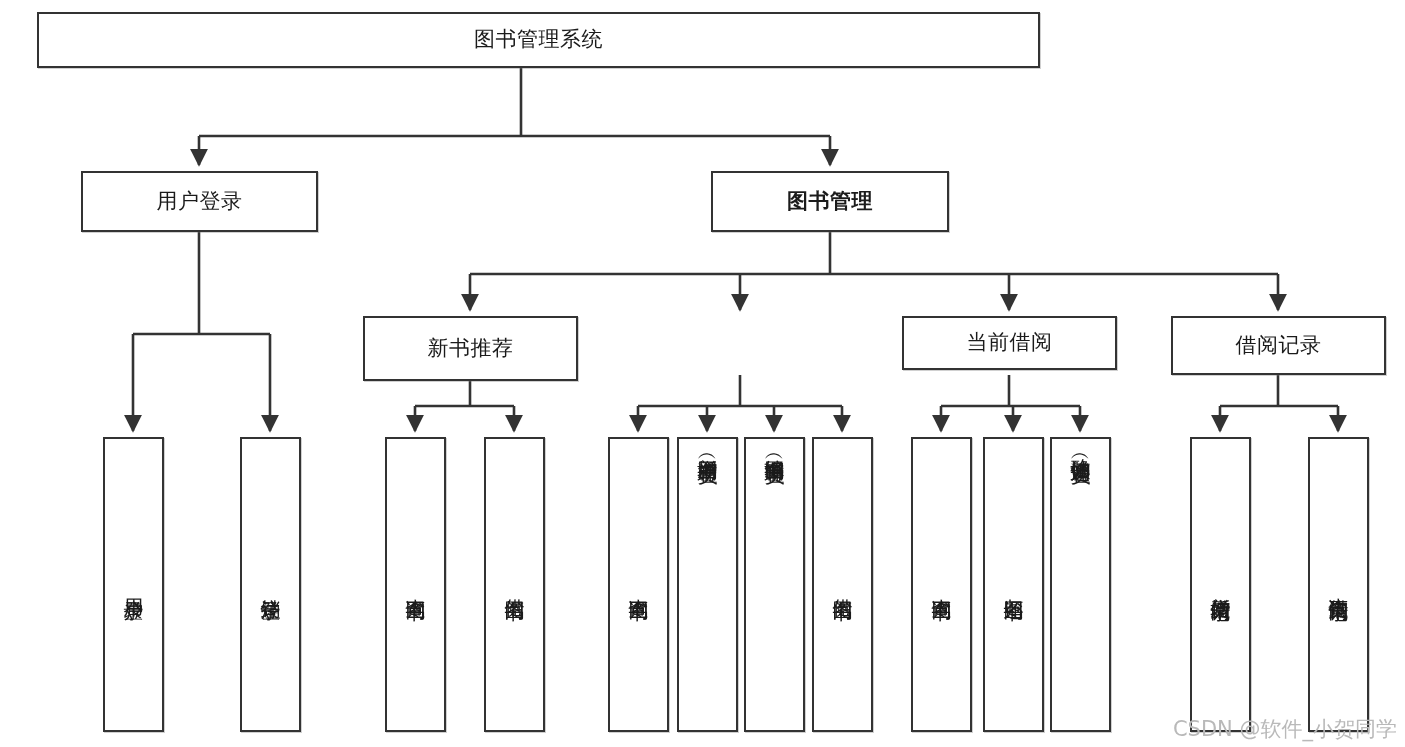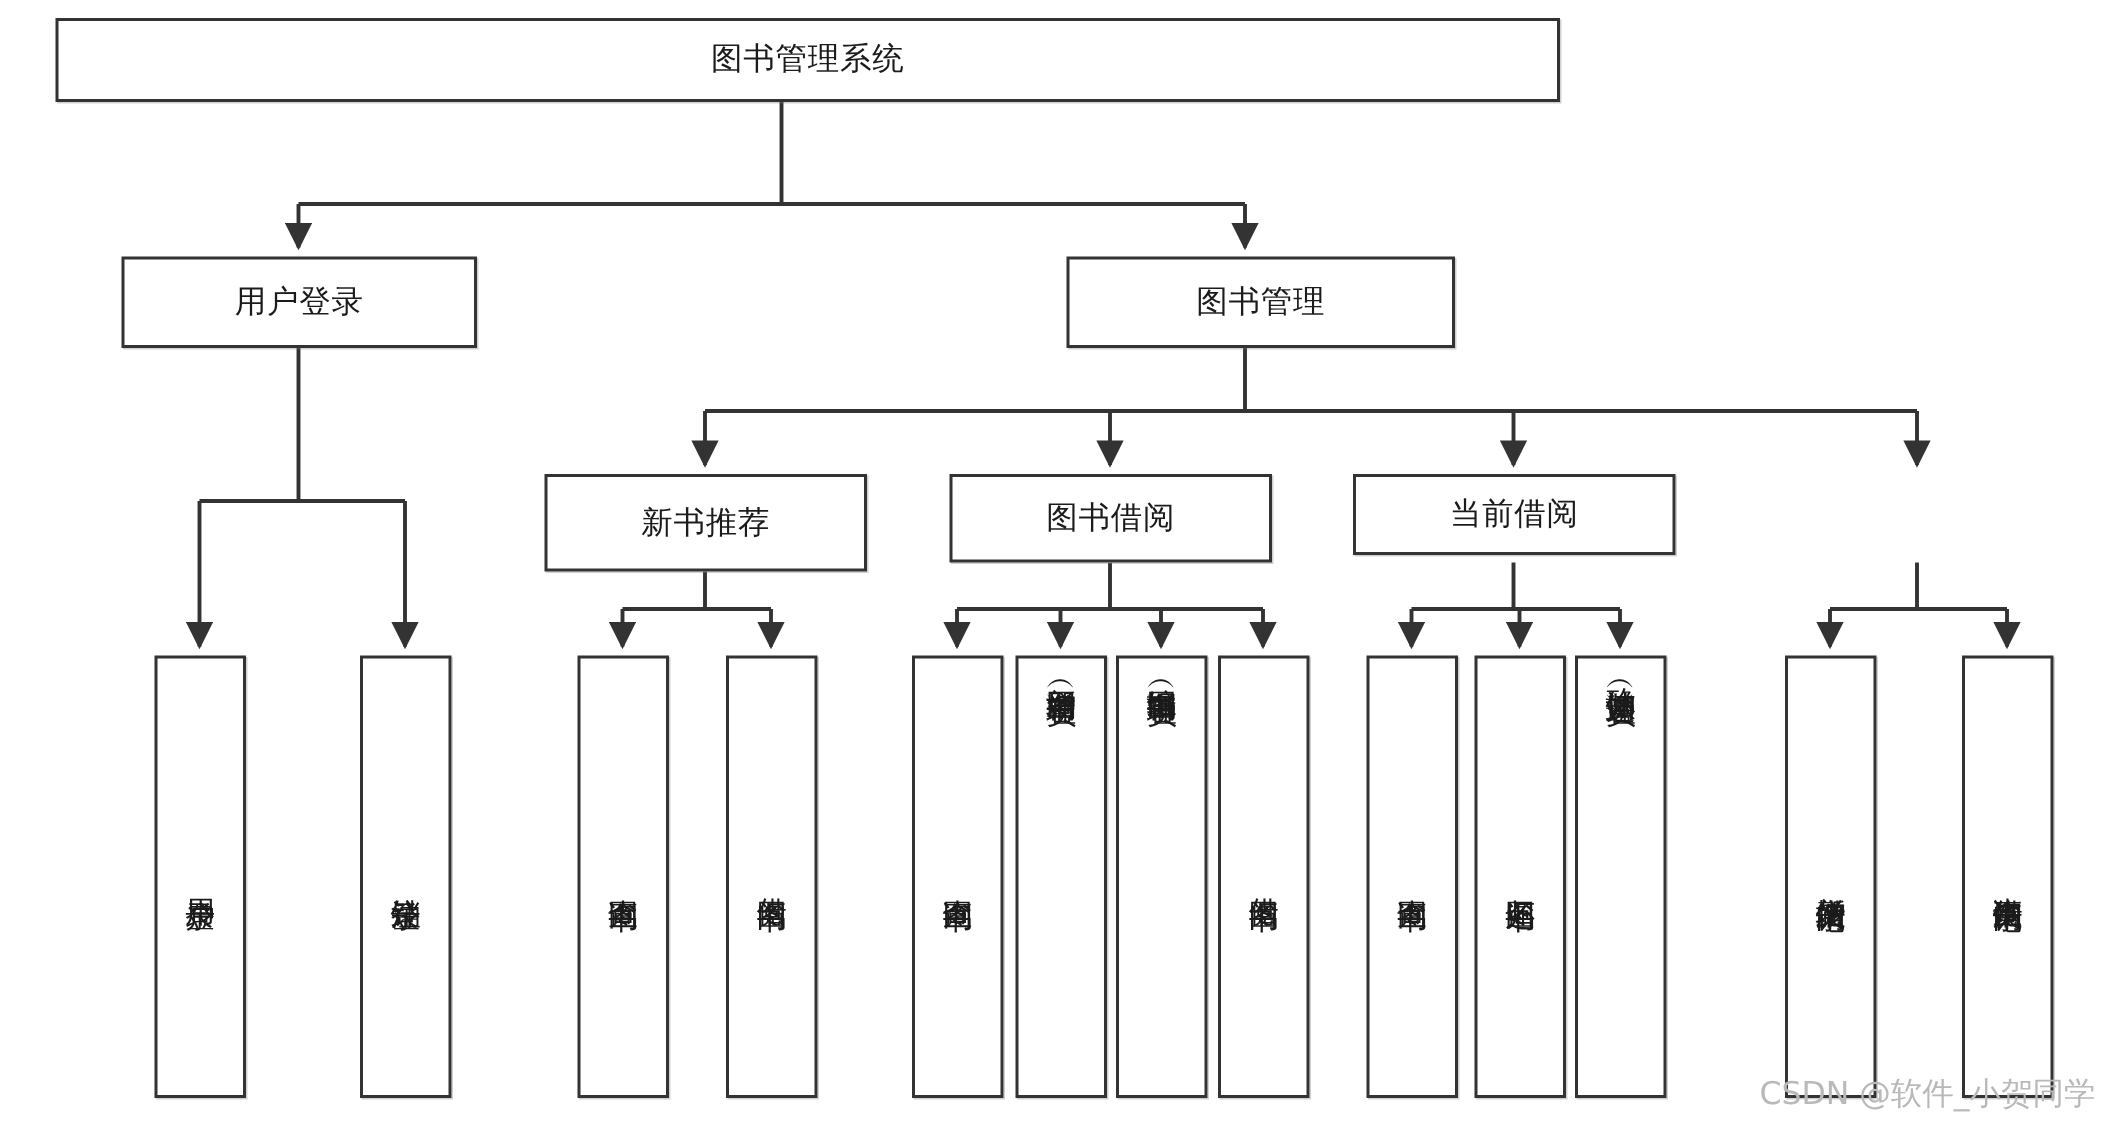--- a/index.html
+++ b/index.html
@@ -152,32 +152,32 @@
     </g>
   </svg>
 
   <div class="node-box" style="left:20px; top:12px; width:1003px; height:56px;margin-left:17px;">
     <span class="node-label">图书管理系统</span>
   </div>
 
   <div class="node-box" style="left:81px; top:171px; width:237px; height:61px;">
     <span class="node-label">用户登录</span>
   </div>
-  <div class="node-box" style="left:711px; top:171px; width:259px; height:61px;">
+  <div class="node-box" style="left:711px; top:171px; width:238px; height:61px;font-weight:bold;">
     <span class="node-label">图书管理</span>
   </div>
 
   <div class="node-box" style="left:363px; top:316px; width:215px; height:65px;">
     <span class="node-label">新书推荐</span>
   </div>
-  <div class="node-box" style="left:633px; top:316px; width:215px; height:59px;">
-    <span class="node-label">图书借阅</span>
-  </div>
   <div class="node-box" style="left:902px; top:316px; width:215px; height:54px;">
     <span class="node-label">当前借阅</span>
+  </div>
+  <div class="node-box" style="left:1171px; top:316px; width:215px; height:59px;">
+    <span class="node-label">借阅记录</span>
   </div>
 
   <div class="leaf-box" style="left:103px; top:437px; width:61px; height:295px;">
     <div class="leaf-inner">
       <span class="leaf-label">用户登录</span>
     </div>
   </div>
 
   <div class="leaf-box" style="left:240px; top:437px; width:61px; height:295px;">
     <div class="leaf-inner">

